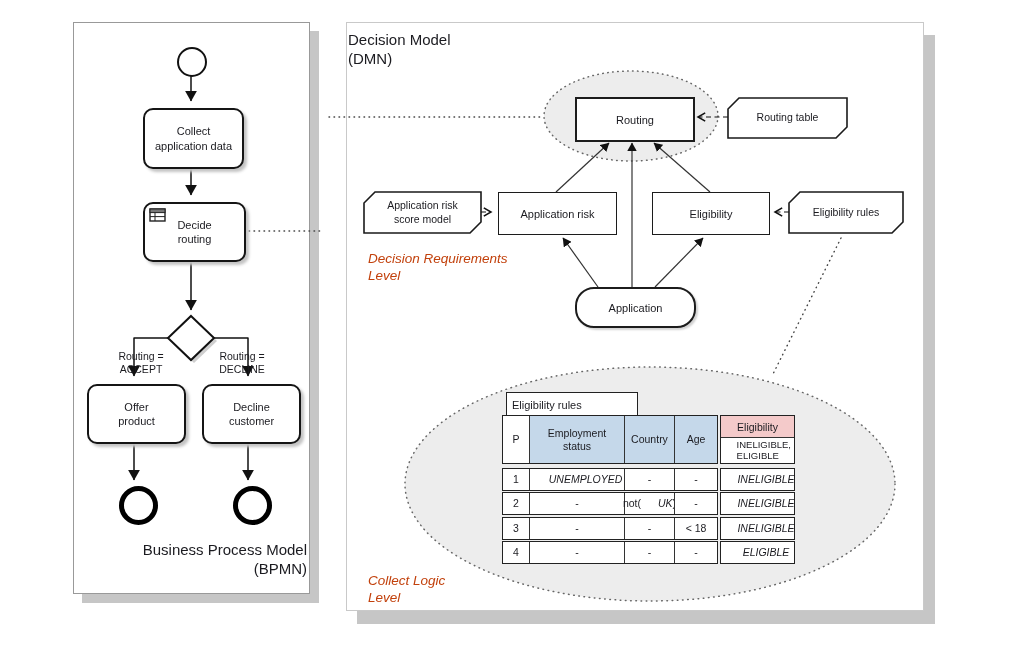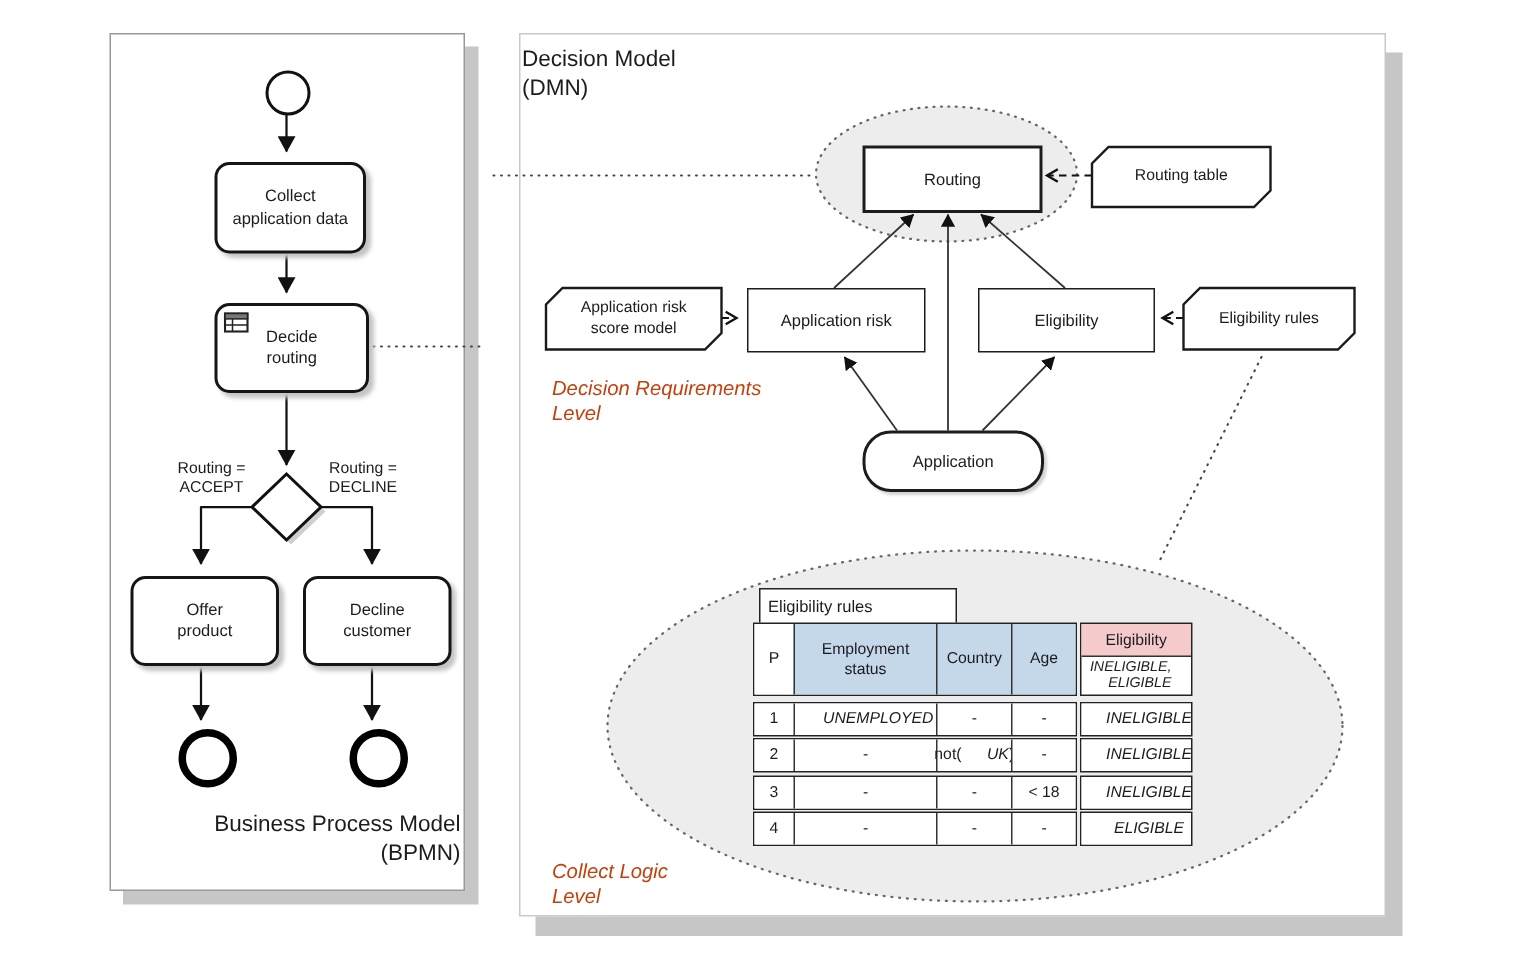--- a/index.html
+++ b/index.html
@@ -14,33 +14,33 @@
   
   .drect{position:absolute;border:2px solid #1c1c1c;background:#fff;display:flex;align-items:center;
          justify-content:center;text-align:center;font-size:11px;white-space:pre-line;}
   .thin{border-width:1.5px;}
   .stadium{border-radius:19px;box-shadow:2px 2px 2px #d2d2d2;}
   
   .overlabel{position:absolute;display:flex;align-items:center;justify-content:center;text-align:center;
              font-size:10.5px;line-height:1.25;white-space:pre-line;}
   .title{font-size:15px;line-height:1.25;white-space:pre-line;}
   .levellabel{font-size:13.5px;font-style:italic;line-height:1.25;white-space:pre-line;color:#c2410c;}
-  .gwlabel{position:absolute;font-size:10.5px;line-height:1.2;text-align:center;white-space:pre-line;}
+  .gwlabel{position:absolute;font-size:10.5px;line-height:1.2;text-align:center;white-space:pre-line;margin-top:44px;}
   .circle{position:absolute;border-radius:50%;background:#fff;}
   
   .tbox{position:absolute;border:1.5px solid #222;background:#fff;}
   .tgrid{display:grid;grid-template-columns:26px 95px 50px 1fr;height:100%;}
   .tcell{display:flex;align-items:center;justify-content:center;text-align:center;
          font-size:10.5px;line-height:1.15;white-space:pre-line;background:#fff;}
   .tcell + .tcell{border-left:1.2px solid #333;}
   .blue{background:var(--header_blue);}
   .pinkhead{background:var(--header_pink);border-bottom:1.2px solid #333;display:flex;
             align-items:center;justify-content:center;font-size:10.5px;}
-  .outvals{flex:1;display:flex;align-items:center;justify-content:flex-end;text-align:right;
-           font-size:9.5px;font-style:italic;line-height:1.15;white-space:pre-line;padding-right:13px;}
+  .outvals{flex:1;display:flex;align-items:center;justify-content:flex-end;
+           font-size:9.5px;line-height:1.15;white-space:pre-line;padding-right:3px;}
   .it{font-style:italic;padding-left:17px;}
   .tabbox{position:absolute;border:1.5px solid #222;background:#fff;display:flex;align-items:center;
           font-size:11px;padding-left:5px;}
 </style>
 </head>
 <body>
 
 <div id="canvas">
 
   <div class="panel" style="left:73px;top:22px;width:235px;height:570px;border:1px solid #999;box-shadow:9px 9px 0 var(--panel_shadow);"></div>

